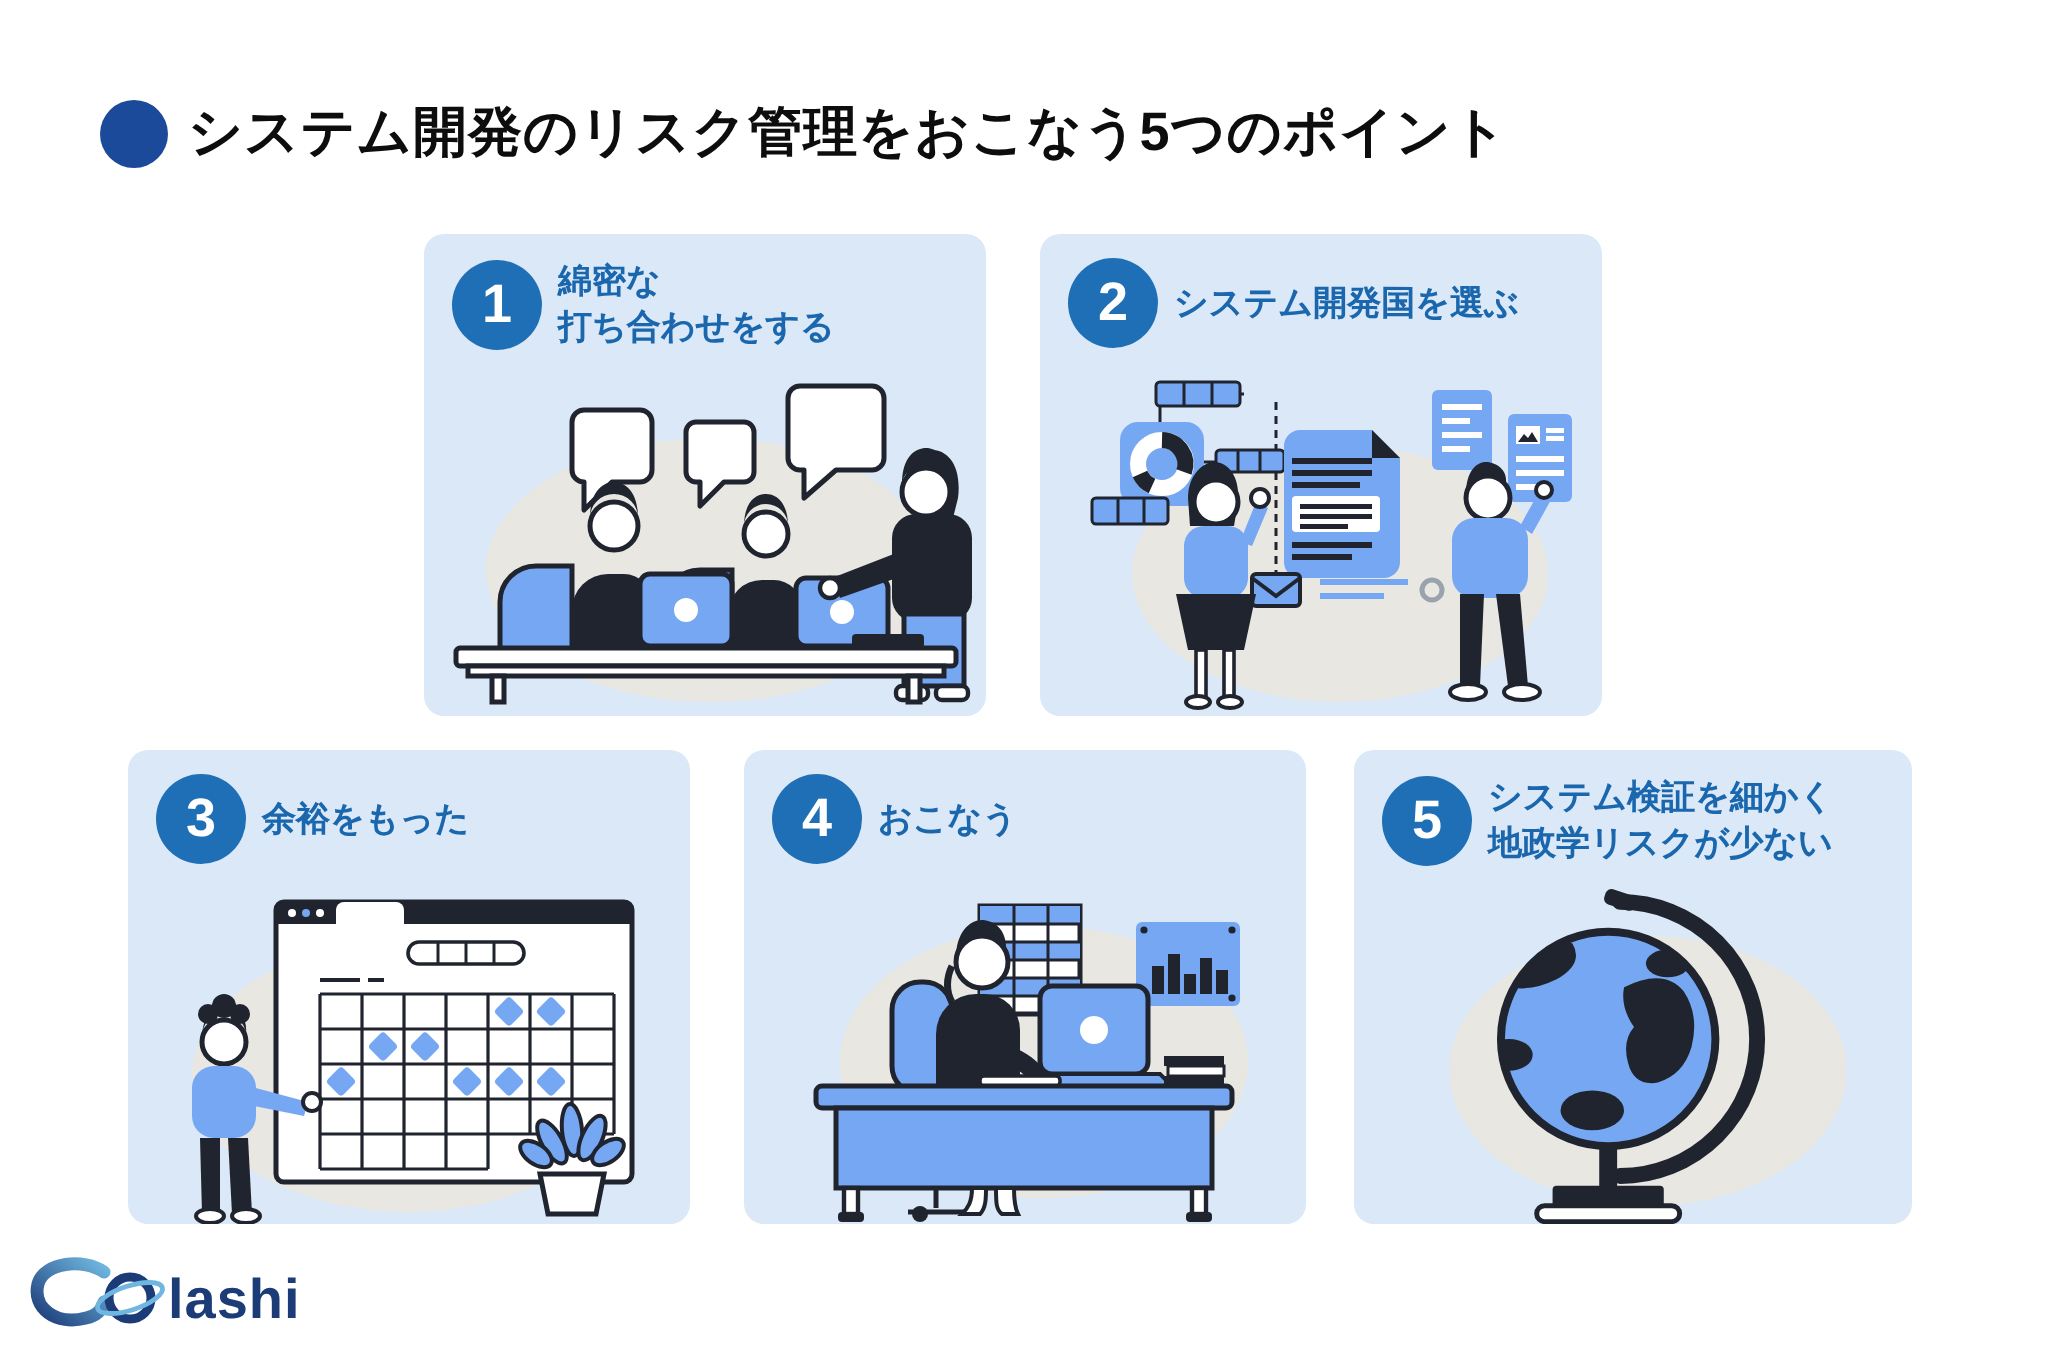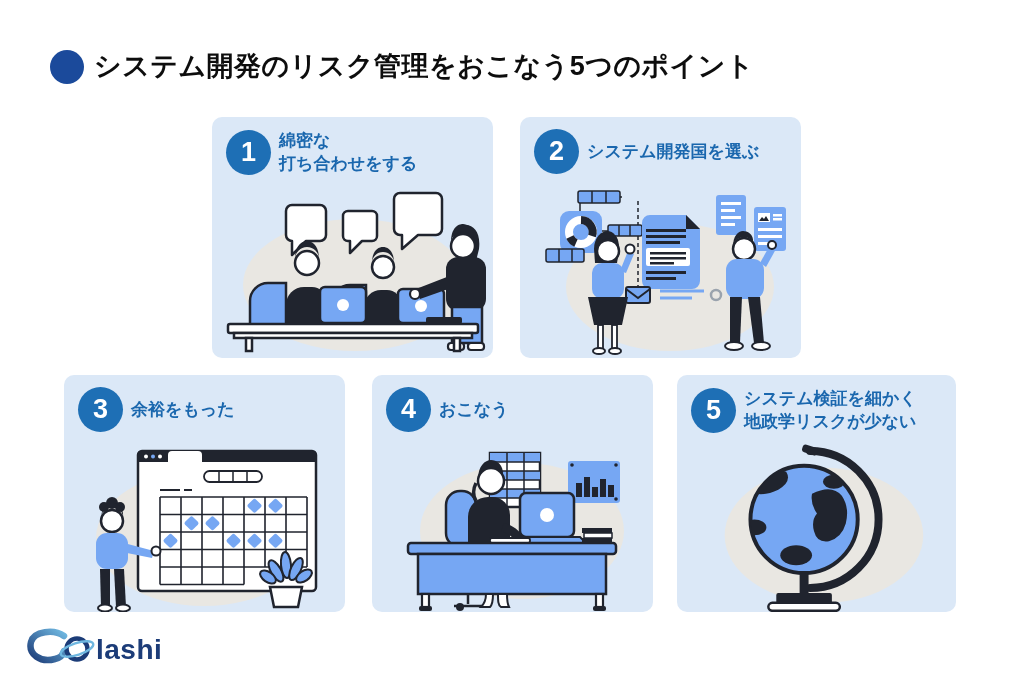--- a/index.html
+++ b/index.html
@@ -12,21 +12,21 @@
   #card1{left:212px;top:117px;width:281px;height:241px;}
   #card2{left:520px;top:117px;width:281px;height:241px;}
   #card3{left:64px;top:375px;width:281px;height:237px;}
   #card4{left:372px;top:375px;width:281px;height:237px;}
   #card5{left:677px;top:375px;width:279px;height:237px;}
   .card-head{display:flex;align-items:center;gap:8px;padding:12px 10px 0 14px;}
   .num{width:45px;height:45px;border-radius:50%;background:#1e6fb5;color:#fff;font-size:27px;
        font-weight:bold;display:flex;align-items:center;justify-content:center;flex:none;}
   .card-title{flex:1;text-align:left;color:#1a67ae;font-weight:bold;font-size:17px;line-height:1.38;}
   .illus{position:absolute;left:0;bottom:0;width:100%;display:block;}
-  .logo{position:absolute;left:24px;top:628px;}
+  .logo{position:absolute;left:12px;top:628px;}
 </style>
 </head>
 <body>
 
 <div class="page">
 
   <div class="header">
     <span class="bullet"></span>
     <h1 class="page-title">システム開発のリスク管理をおこなう5つのポイント</h1>
   </div>

